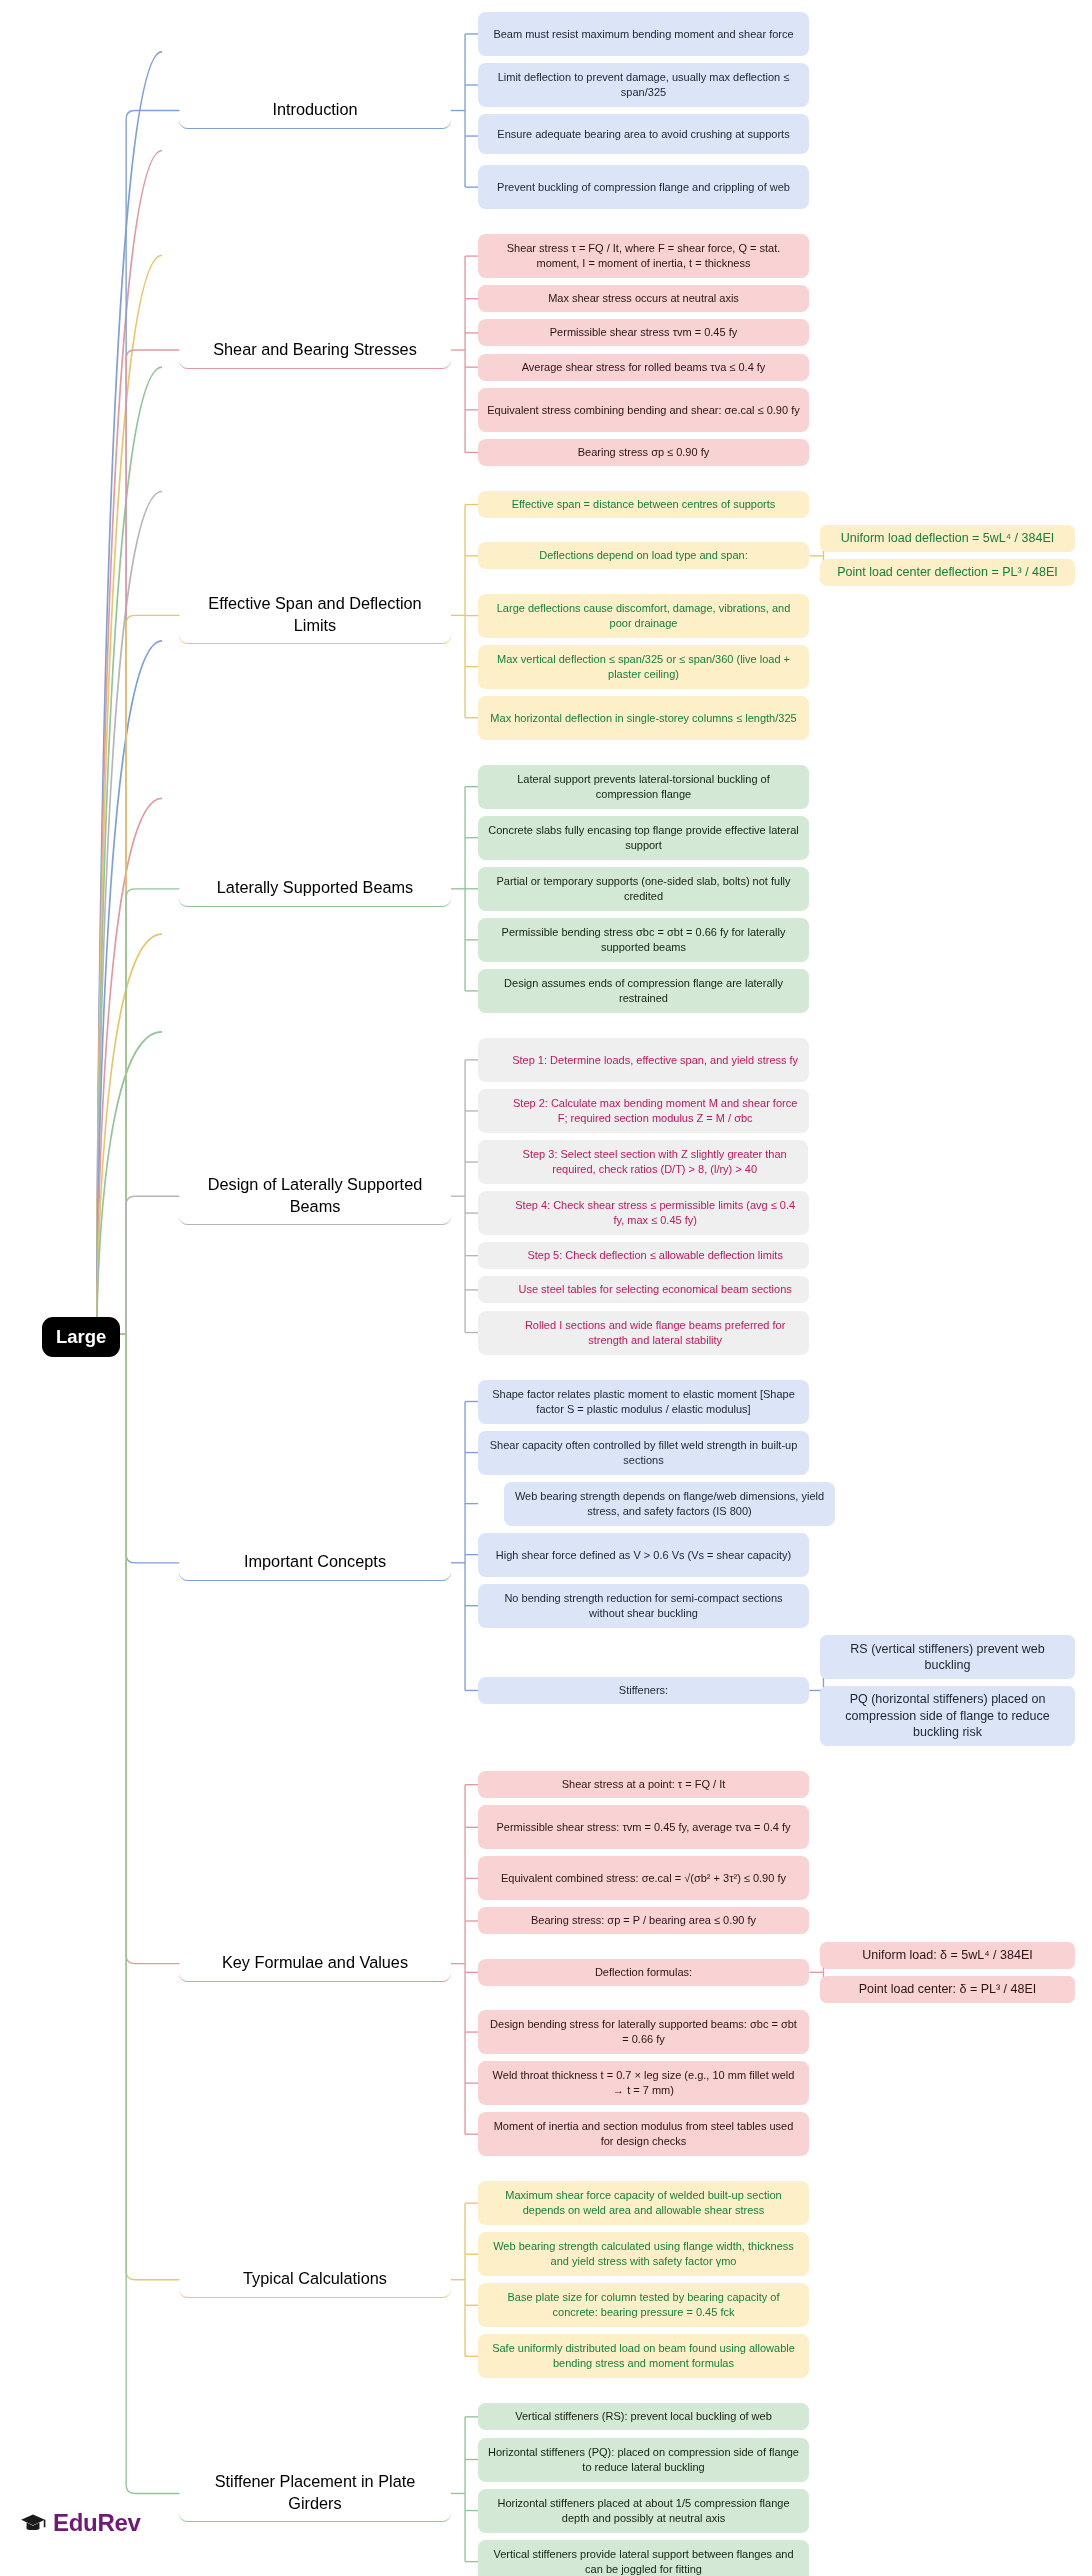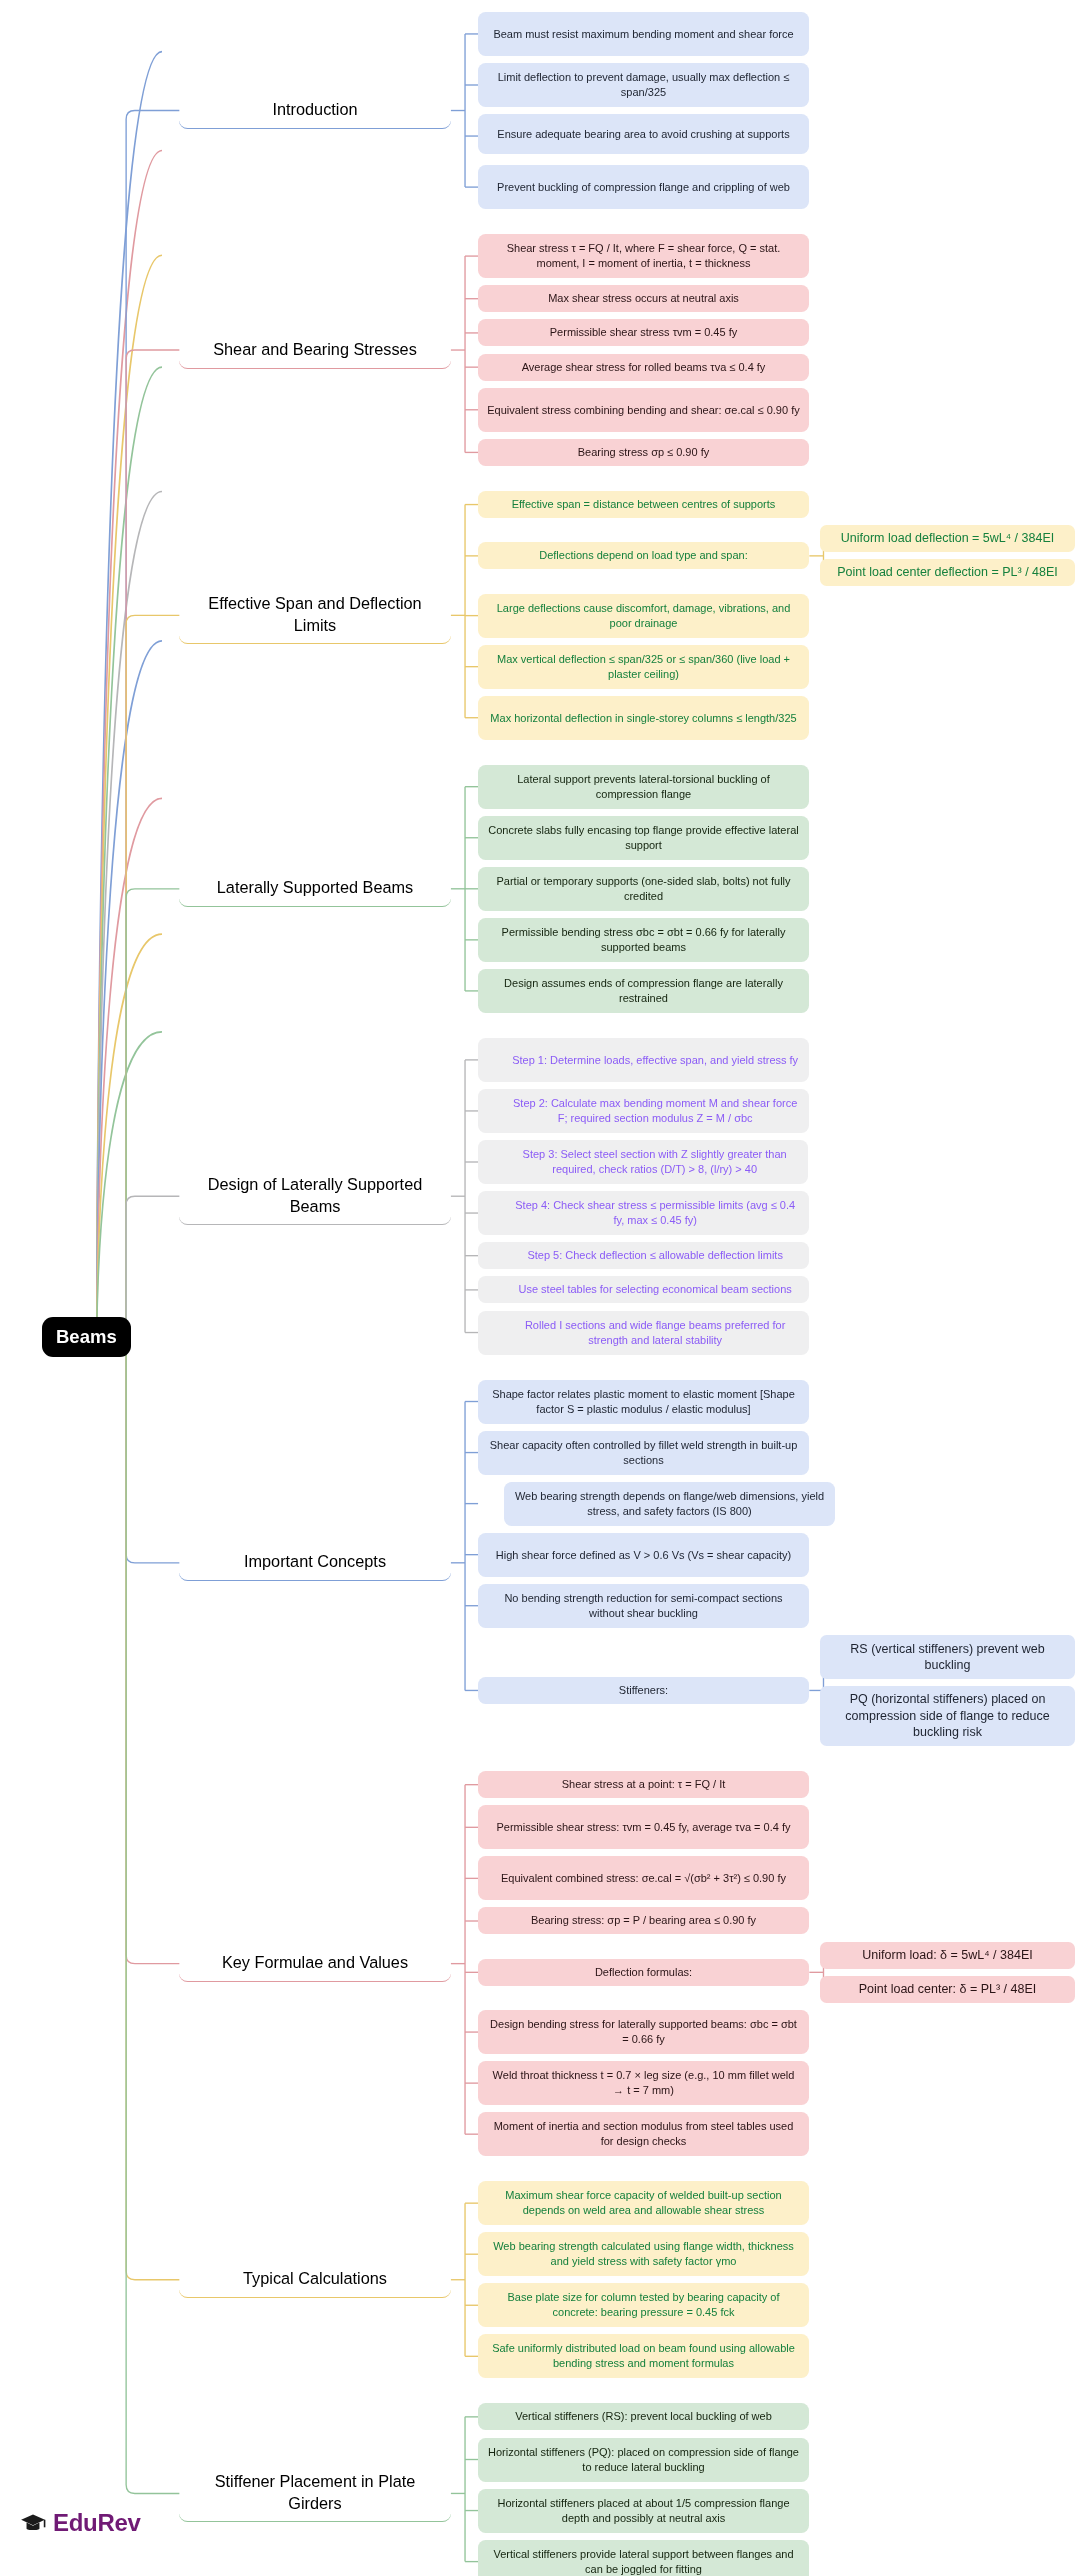--- a/index.html
+++ b/index.html
@@ -14,21 +14,21 @@
   .sub{font-size:12.5px;padding:5.4px 8.7px;border-radius:6.5px;}
 
   
   .root{background:#000000;color:#ffffff;font-size:18.5px;font-weight:bold;border-radius:11px;padding:7.6px 14px;}
 
   
   .c-blue   {background:#dce5f8;color:#1d2330;}
   .c-red    {background:#f9d2d4;color:#2a1416;}
   .c-yellow {background:#fdf0c9;color:#15803d;}
   .c-green  {background:#d4e8d6;color:#14240f;}
-  .c-gray   {background:#efeff0;color:#8b5cf6;padding-left:32px;}
+  .c-gray   {background:#efeff0;color:#be185d;padding-left:32px;}
 
   
   .branch.title{background:transparent;font-size:16.3px;}
   .branch.title.u-blue{border-bottom:1.6px solid #7f9fd6;}
   .branch.title.u-red{border-bottom:1.6px solid #e09aa0;}
   .branch.title.u-yellow{border-bottom:1.6px solid #e8c76a;}
   .branch.title.u-green{border-bottom:1.6px solid #93c49a;}
   .branch.title.u-gray{border-bottom:1.6px solid #b6b6b8;}
 
   
@@ -146,21 +146,21 @@
       <path d="M148 2457 L232 2457 L232 4181.5 Q232 4197.5 248 4197.5 L330 4197.5" stroke="#e8c76a" stroke-width="2.5" fill="none"></path>
       <path d="M856 4450 L856 4716.5" stroke="#93c49a" stroke-width="2.5" fill="none"></path>
       <path d="M830 4591 L856 4591" stroke="#93c49a" stroke-width="2.5" fill="none"></path>
       <path d="M856 4450 L880 4450" stroke="#93c49a" stroke-width="2.5" fill="none"></path>
       <path d="M856 4528.5 L880 4528.5" stroke="#93c49a" stroke-width="2.5" fill="none"></path>
       <path d="M856 4622.5 L880 4622.5" stroke="#93c49a" stroke-width="2.5" fill="none"></path>
       <path d="M856 4716.5 L880 4716.5" stroke="#93c49a" stroke-width="2.5" fill="none"></path>
       <path d="M148 2457 L232 2457 L232 4575 Q232 4591 248 4591 L330 4591" stroke="#93c49a" stroke-width="2.5" fill="none"></path>
     </svg>
 
-  <div class="node root" style="left:42px;top:1317px;">Beams</div>
+  <div class="node root" style="left:42px;top:1317px;">Large</div>
 
   <div class="logo">
     <span class="cap">
       <svg width="28" height="28" viewBox="0 0 52 52">
         <path d="M4 20 L26 10 L48 20 L26 30 Z" fill="#1b1b1b"></path>
         <path d="M14 25 L14 36 C14 40 38 40 38 36 L38 25 L26 31 Z" fill="#1b1b1b"></path>
         <rect x="46" y="20" width="3" height="14" fill="#1b1b1b"></rect>
       </svg>
     </span>
     <span class="txt">EduRev</span>

